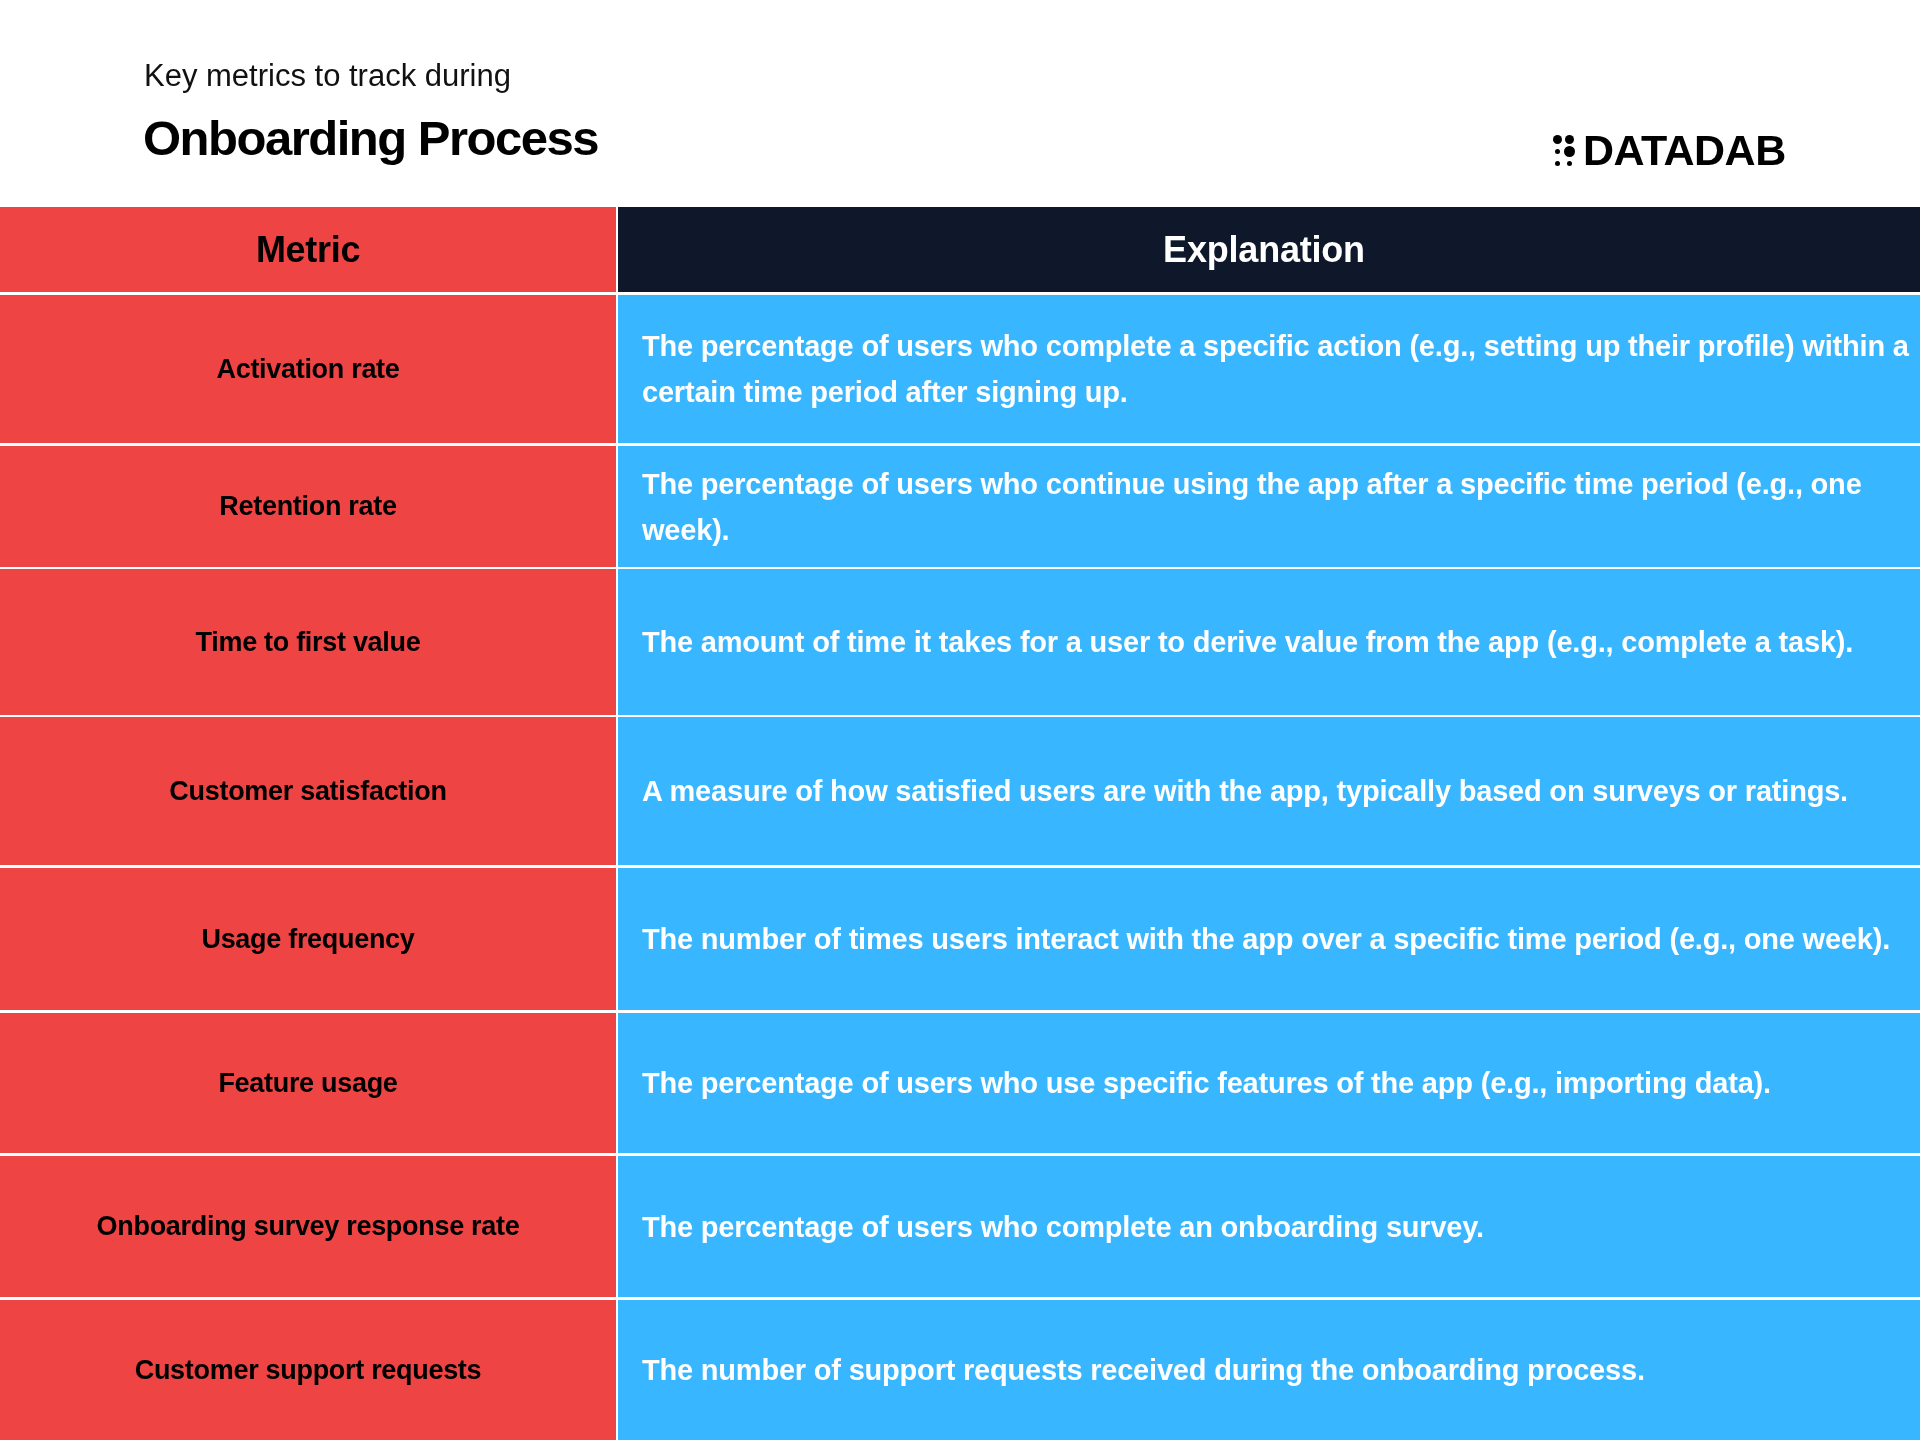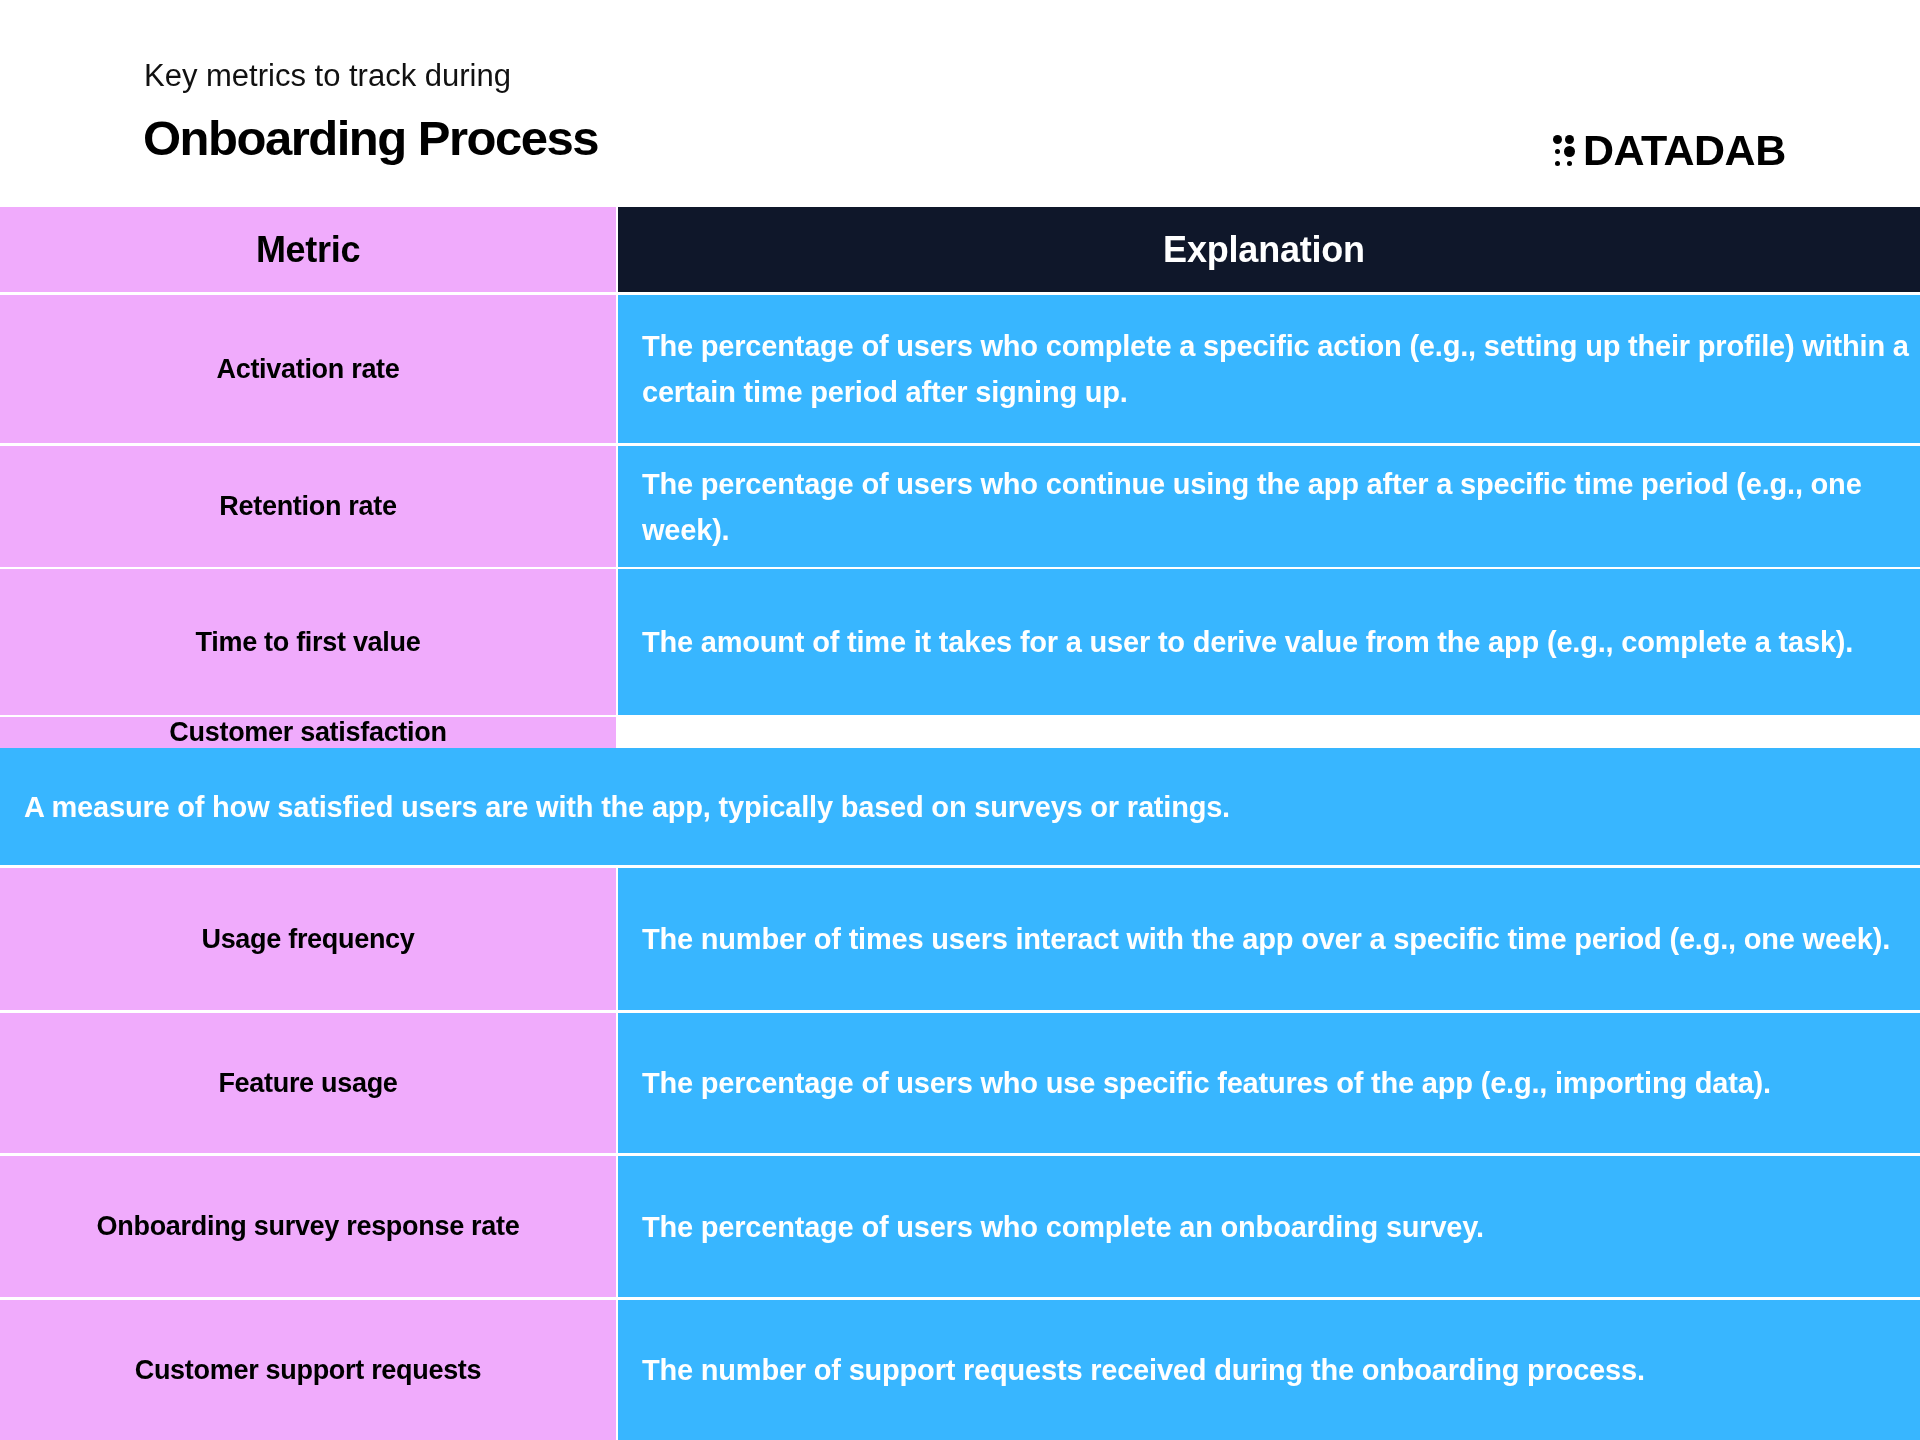--- a/index.html
+++ b/index.html
@@ -29,21 +29,21 @@
   .logo-text {
     font-size: 43px; font-weight: 700; color: #000; letter-spacing: -0.5px;
     line-height: 40px;
   }
 
   .table {
     position: absolute; left: 0; top: 207px; width: 1920px; height: 1233px;
   }
   .row { position: absolute; left: 0; width: 1920px; display: flex; }
   .cell-metric {
-    width: 616px; background: #f0abfc; display: flex; align-items: center; justify-content: center;
+    width: 616px; background: #ef4444; display: flex; align-items: center; justify-content: center;
     text-align: center; box-sizing: border-box;
     font-size: 27px; font-weight: 700; color: #000; letter-spacing: -0.3px;
   }
   .cell-gap { width: 2px; background: #ffffff; }
   .cell-expl {
     flex: 1; background: #38b6ff; display: flex; align-items: center;
     padding-left: 24px; padding-right: 10px; box-sizing: border-box;
     font-size: 29px; font-weight: 700; color: #ffffff; line-height: 46px;
     letter-spacing: -0.2px;
   }
@@ -90,21 +90,21 @@
     <div class="cell-gap"></div>
     <div class="cell-expl">The percentage of users who continue using the app after a specific time period (e.g., one week).</div>
   </div>
 
   <div class="row" style="top:362px;height:146px;border-radius:10px;">
     <div class="cell-metric">Time to first value</div>
     <div class="cell-gap"></div>
     <div class="cell-expl">The amount of time it takes for a user to derive value from the app (e.g., complete a task).</div>
   </div>
 
-  <div class="row" style="top:510px;height:148px;flex-direction:column;">
+  <div class="row" style="top:510px;height:148px;">
     <div class="cell-metric">Customer satisfaction</div>
     <div class="cell-gap"></div>
     <div class="cell-expl">A measure of how satisfied users are with the app, typically based on surveys or ratings.</div>
   </div>
 
   <div class="row" style="top:661px;height:142px;">
     <div class="cell-metric">Usage frequency</div>
     <div class="cell-gap"></div>
     <div class="cell-expl">The number of times users interact with the app over a specific time period (e.g., one week).</div>
   </div>

